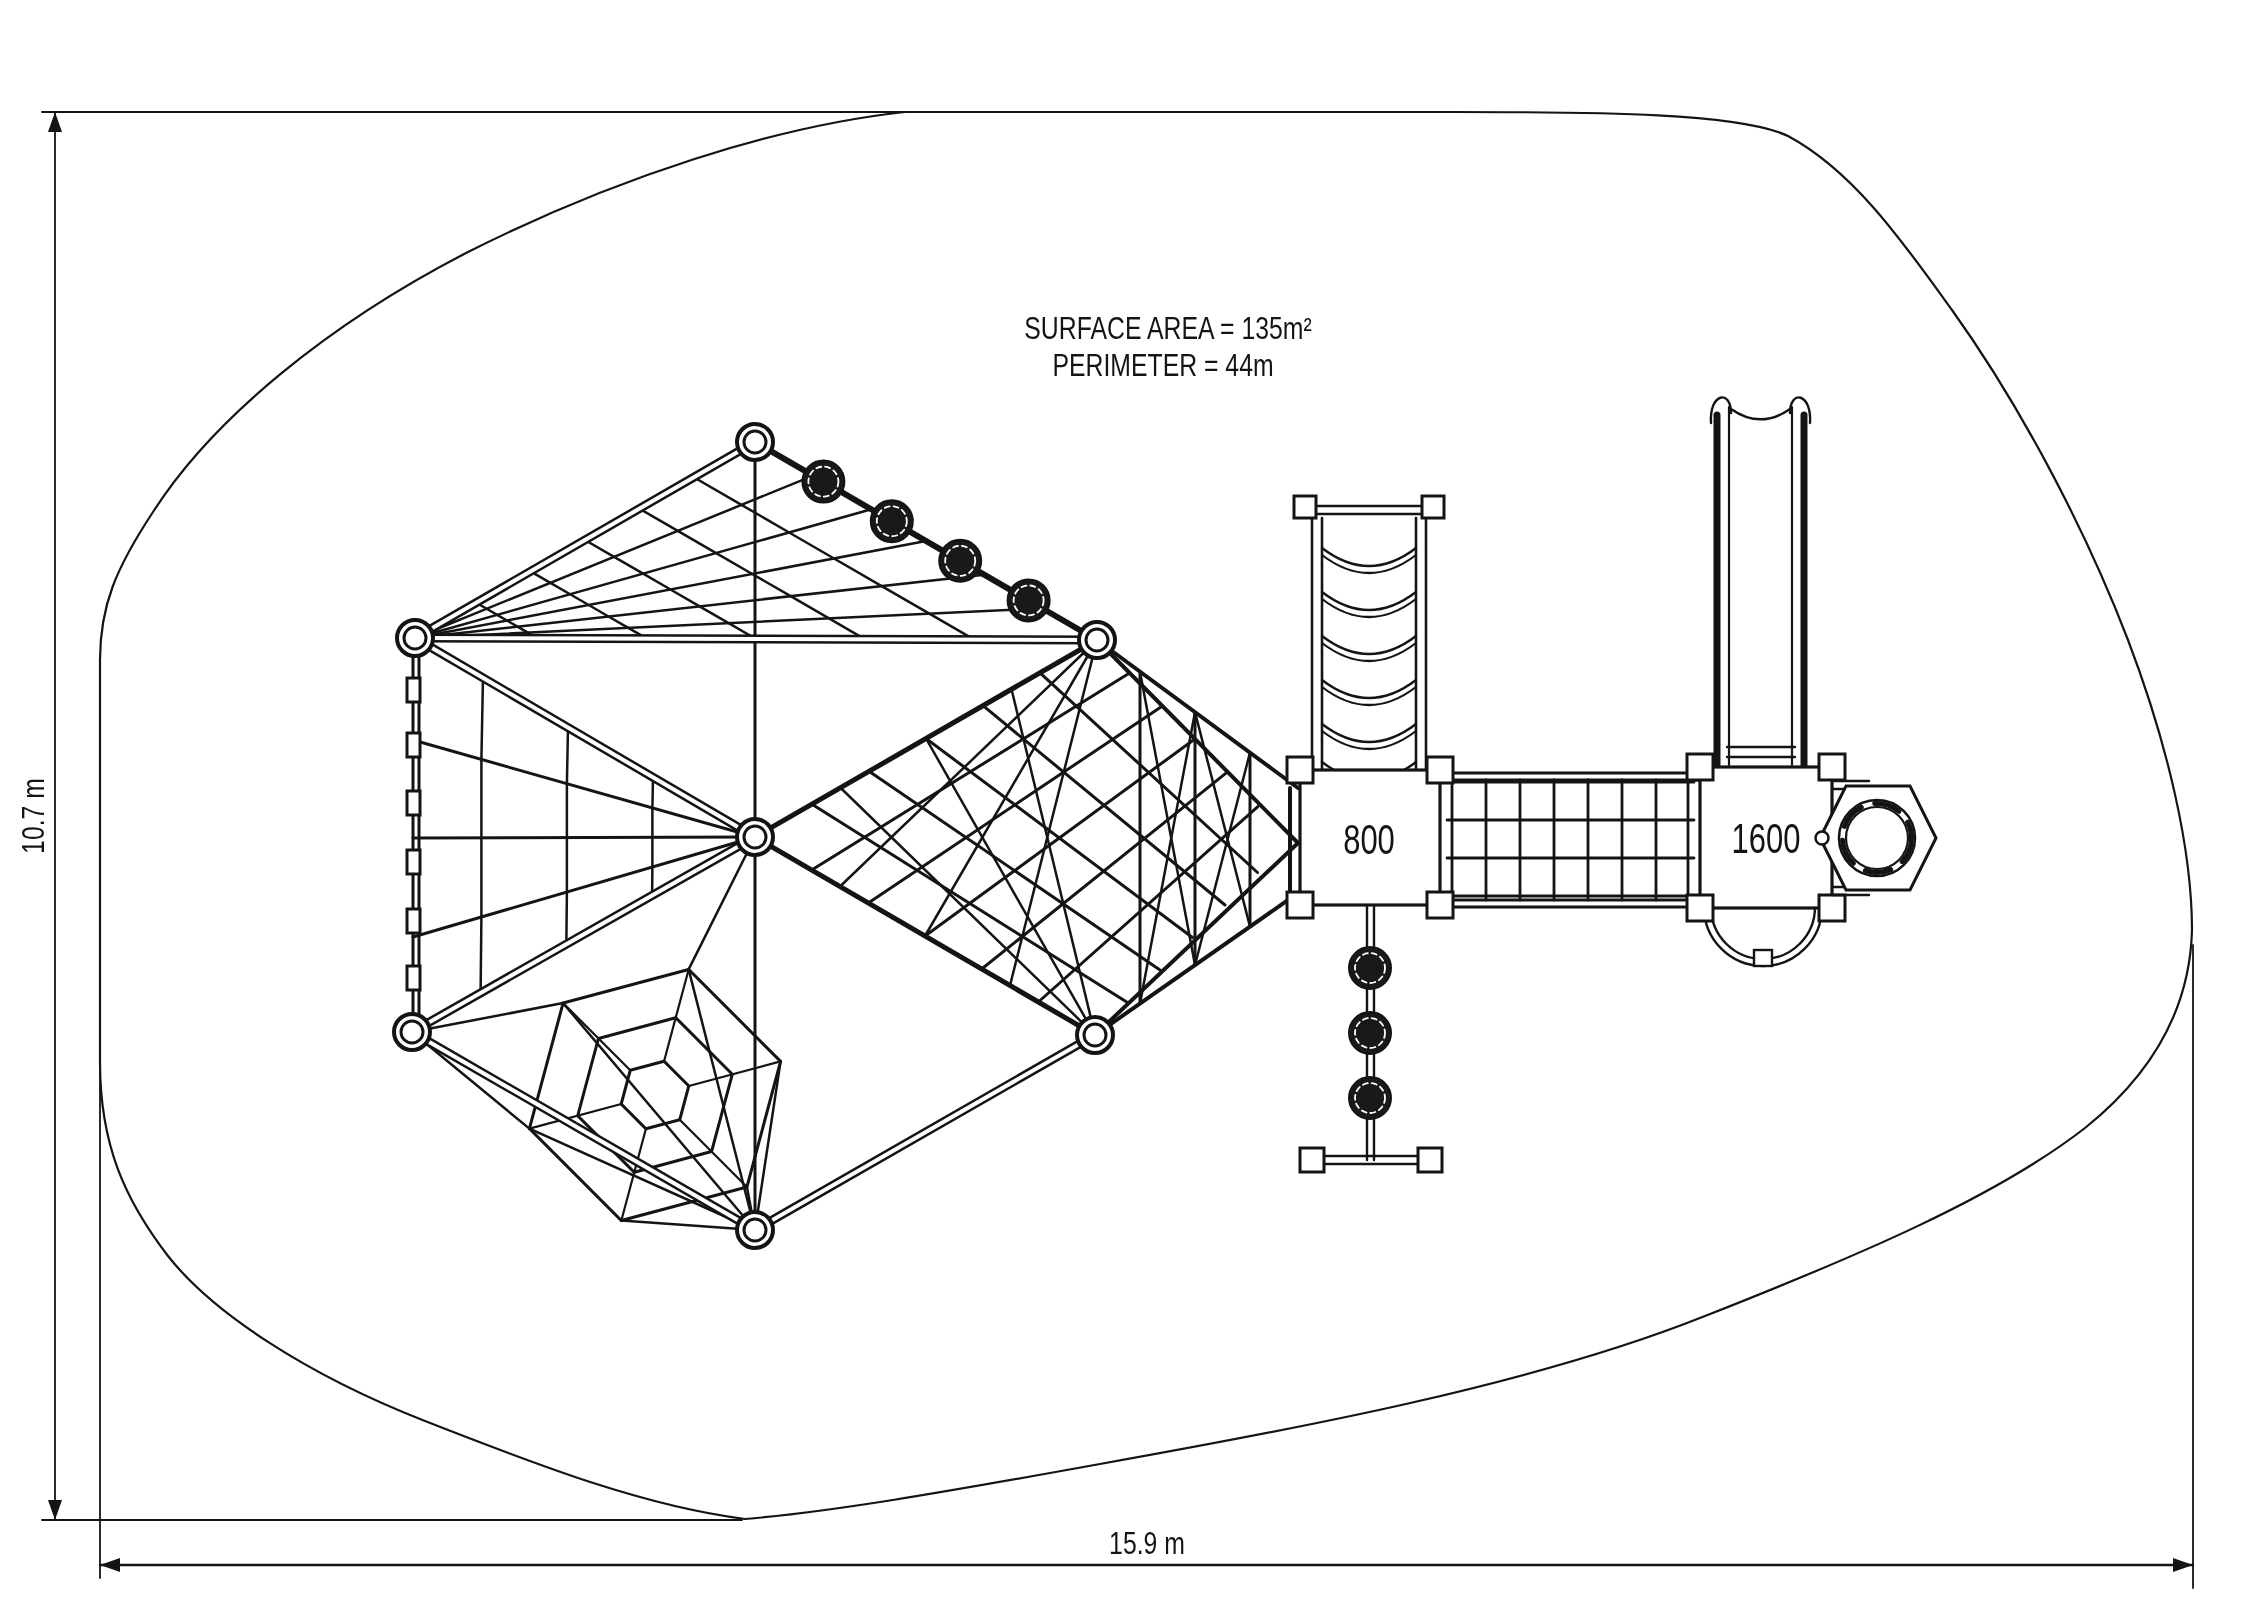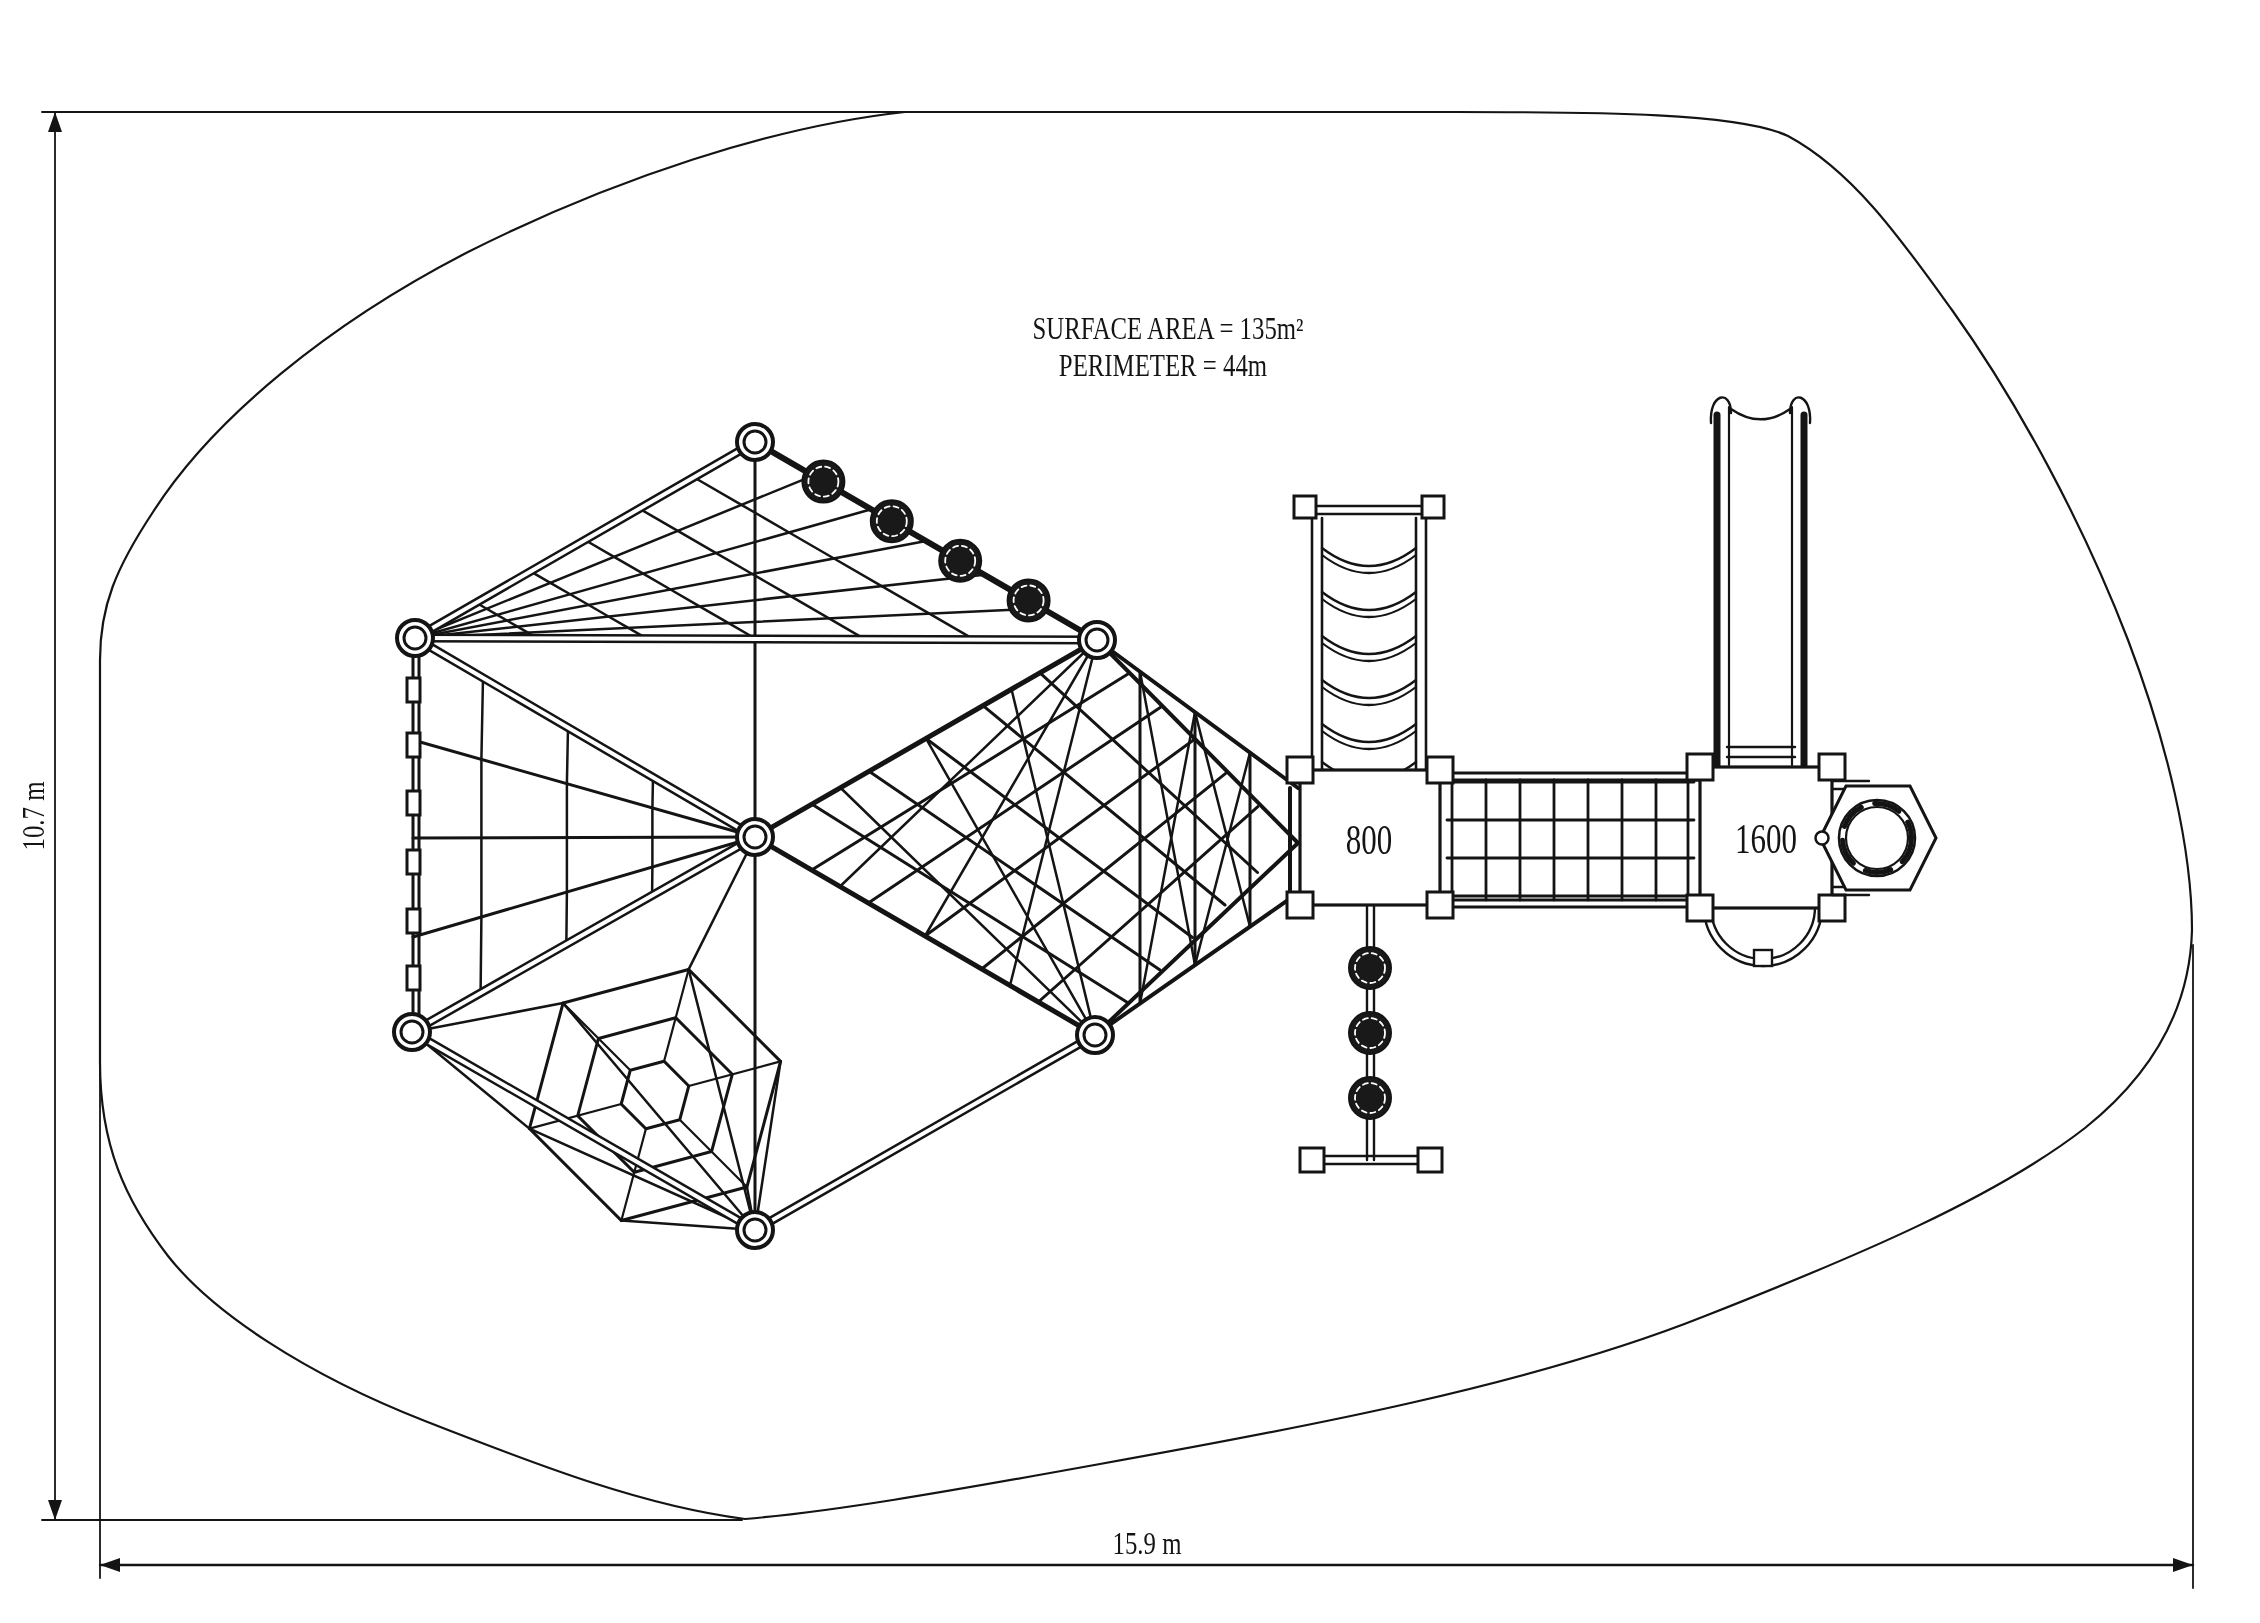--- a/index.html
+++ b/index.html
@@ -1,17 +1,17 @@
 <!DOCTYPE html>
 <html><head>
 <meta charset="utf-8">
 <style>
   html,body{margin:0;padding:0;background:#ffffff;}
   .canvas{position:relative;width:2260px;height:1623px;background:#fff;overflow:hidden;
-          font-family:Liberation Serif, serif;color:#141414;}
+          font-family:Liberation Sans, sans-serif;color:#141414;}
   svg{position:absolute;left:0;top:0;}
   .lbl{position:absolute;transform:translate(-50%,-50%) scaleX(.8);white-space:nowrap;
        color:#141414;letter-spacing:0;}
   .lbl-note{font-size:31px;}
   .lbl-plat{font-size:43px;transform:translate(-50%,-50%) scaleX(.72);}
   .lbl-dim{font-size:31px;}
   .lbl-rot{transform:translate(-50%,-50%) rotate(-90deg) scaleX(.8);}
   #surface-area-note{left:1168px;top:329px;}
   #perimeter-note{left:1163px;top:366px;}
   #platform-800-label{left:1369px;top:839px;}

